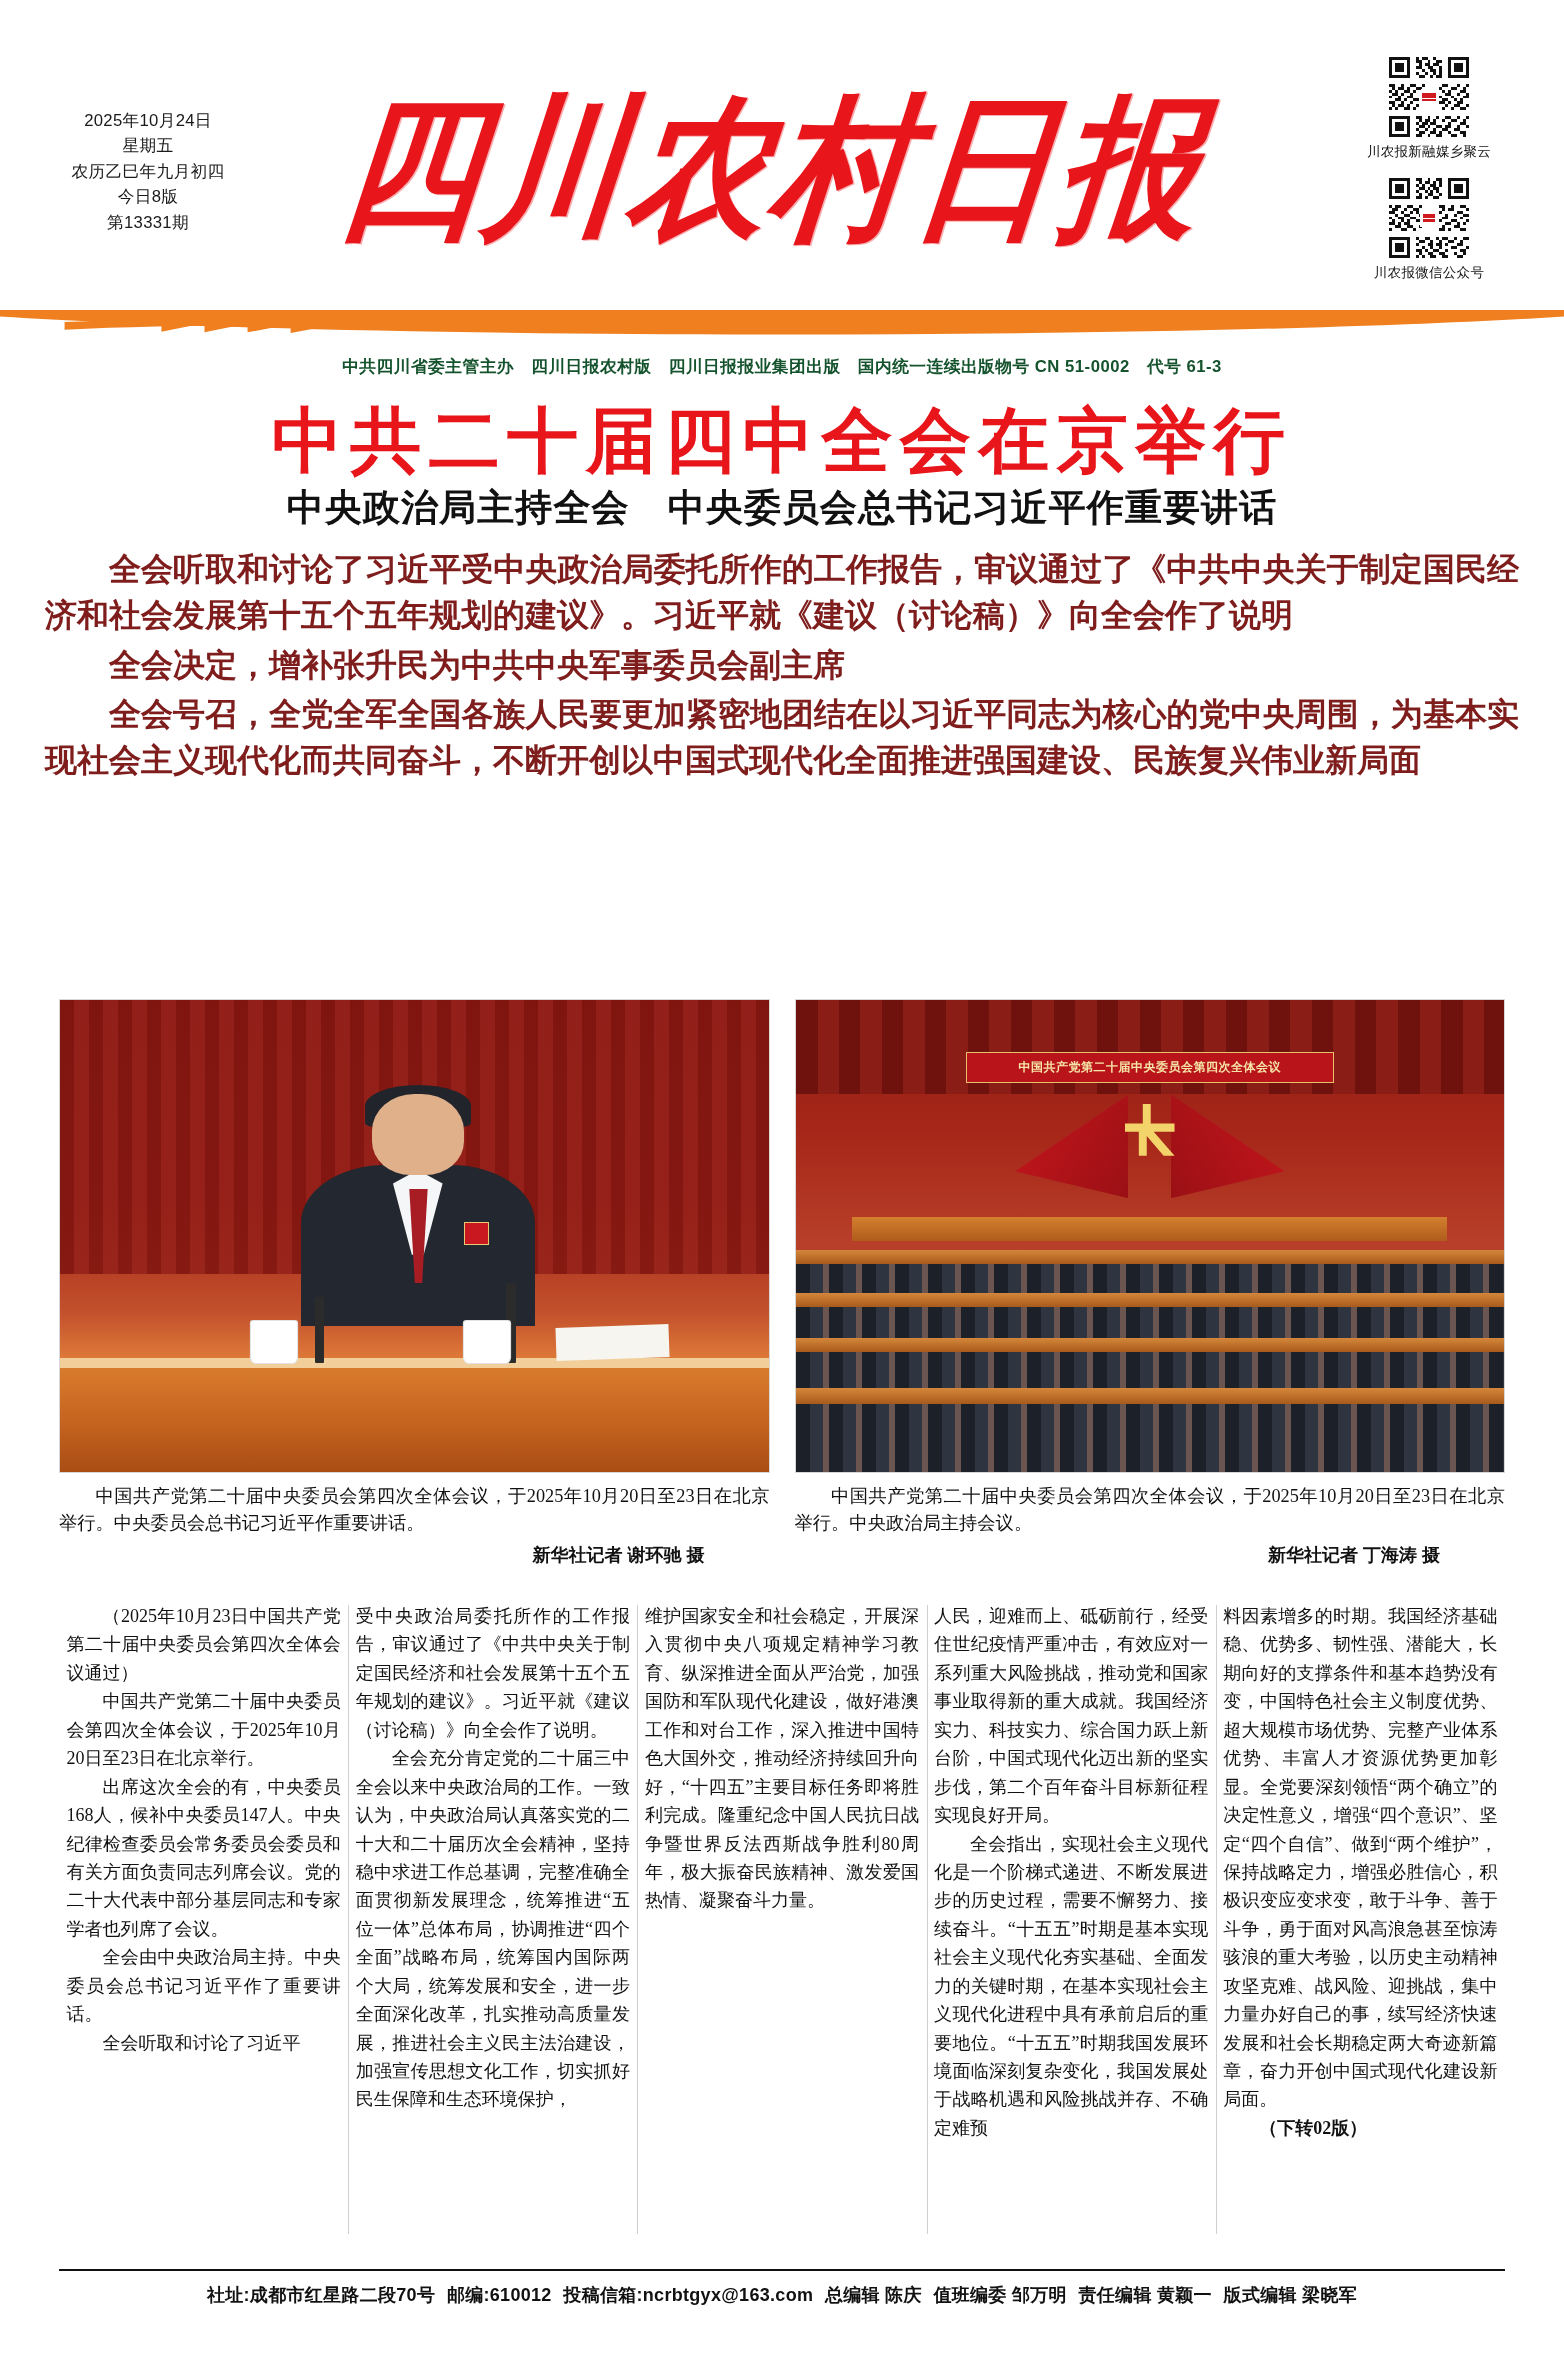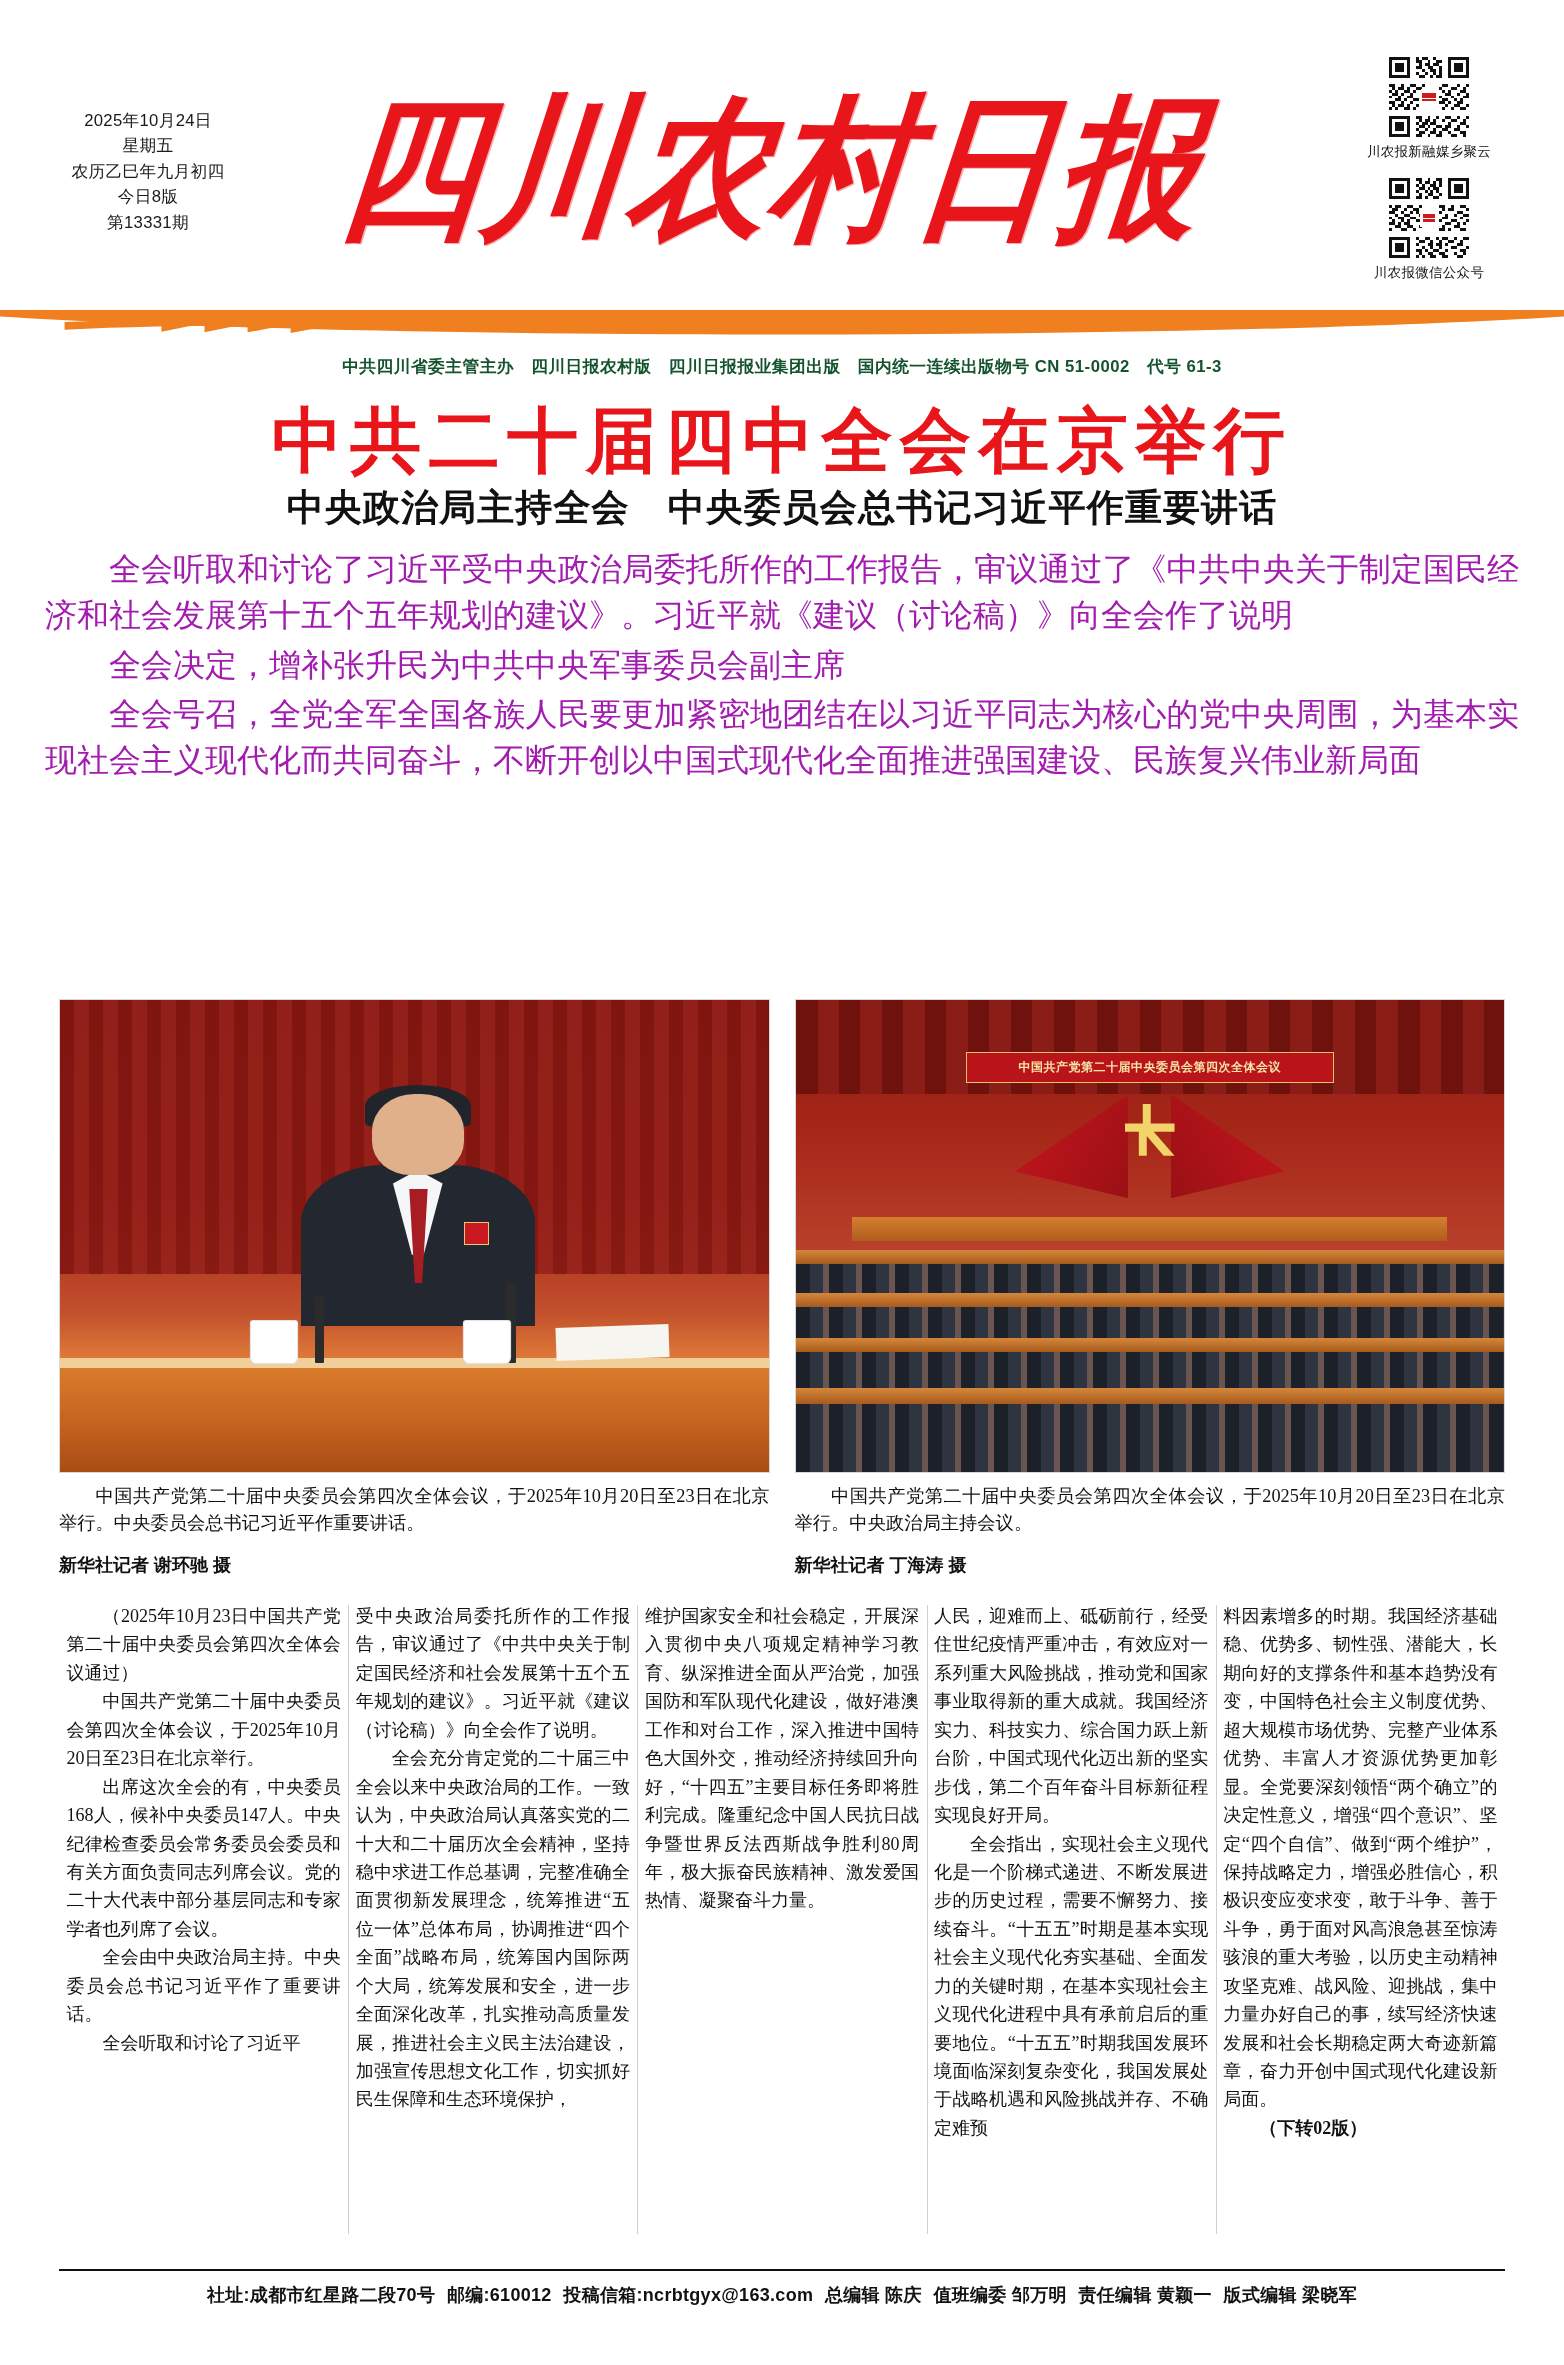--- a/index.html
+++ b/index.html
@@ -56,38 +56,38 @@
     font-family:"Liberation Sans","DejaVu Sans",sans-serif;
     font-size: 71px; letter-spacing: 7.5px; line-height: 1.2;
     white-space: nowrap;
   }
   .subhead {
     margin-top: 2px; text-align:center; color:#111; font-weight:700;
     font-family:"Liberation Sans","DejaVu Sans",sans-serif;
     font-size: 37px; letter-spacing: 1.1px; line-height: 1.25;
   }
   .lead {
-    margin-top: 16px; color:#a21caf; font-weight:400;
+    margin-top: 16px; color:#7f1d1d; font-weight:700;
     font-family:"Liberation Sans","DejaVu Sans",sans-serif;
     font-size: 32px; line-height: 1.42; text-align: justify; text-justify: inter-ideograph;
     text-indent: 2em;
   }
   .lead.p2, .lead.p3 { margin-top: 4.3px; }
 
   
   .photos { position:absolute; left: 59px; top: 999px; width: 1446px; display:flex; gap: 25px; }
   .photo-col { flex: 1; }
   .photo-frame { width:100%; height: 474px; overflow:hidden; position:relative; border: 0.5px solid #d8d8d8; }
   .cap {
     margin-top: 9.7px; font-size: 18.3px; line-height: 1.48; color:#111;
     font-family:"Liberation Serif","DejaVu Serif",serif;
     text-align: justify; text-justify: inter-ideograph; text-indent: 2em;
   }
   .credit {
-    margin-top: 16px; text-align: left; font-size: 18px; font-weight: 700;
+    margin-top: 6px; text-align: right; font-size: 18px; font-weight: 700;
     font-family:"Liberation Sans","DejaVu Sans",sans-serif; color:#111;
     padding-right: 65px;
   }
 
   
   .ph1-bg { position:absolute; inset:0; background: linear-gradient(180deg,#8c1a13 0%,#a32418 42%,#c2502c 66%,#e98a3e 80%,#f3b06a 100%); }
   .ph1-curtain { position:absolute; left:0; top:0; width:100%; height:58%; background: repeating-linear-gradient(90deg,#7e140f 0 14px,#93201a 14px 29px); opacity:.85; }
   .ph1-desk { position:absolute; left:0; bottom:0; width:100%; height:22%; background: linear-gradient(180deg,#d97b2c 0%,#c4621f 55%,#a84d14 100%); }
   .ph1-deskedge { position:absolute; left:0; bottom:22%; width:100%; height:9.7px; background:#f2cf9a; }
   .ph1-head { position:absolute; left:44%; top:20%; width:13%; height:17%; background:#dfb08a; border-radius:46% 46% 42% 42%; }

